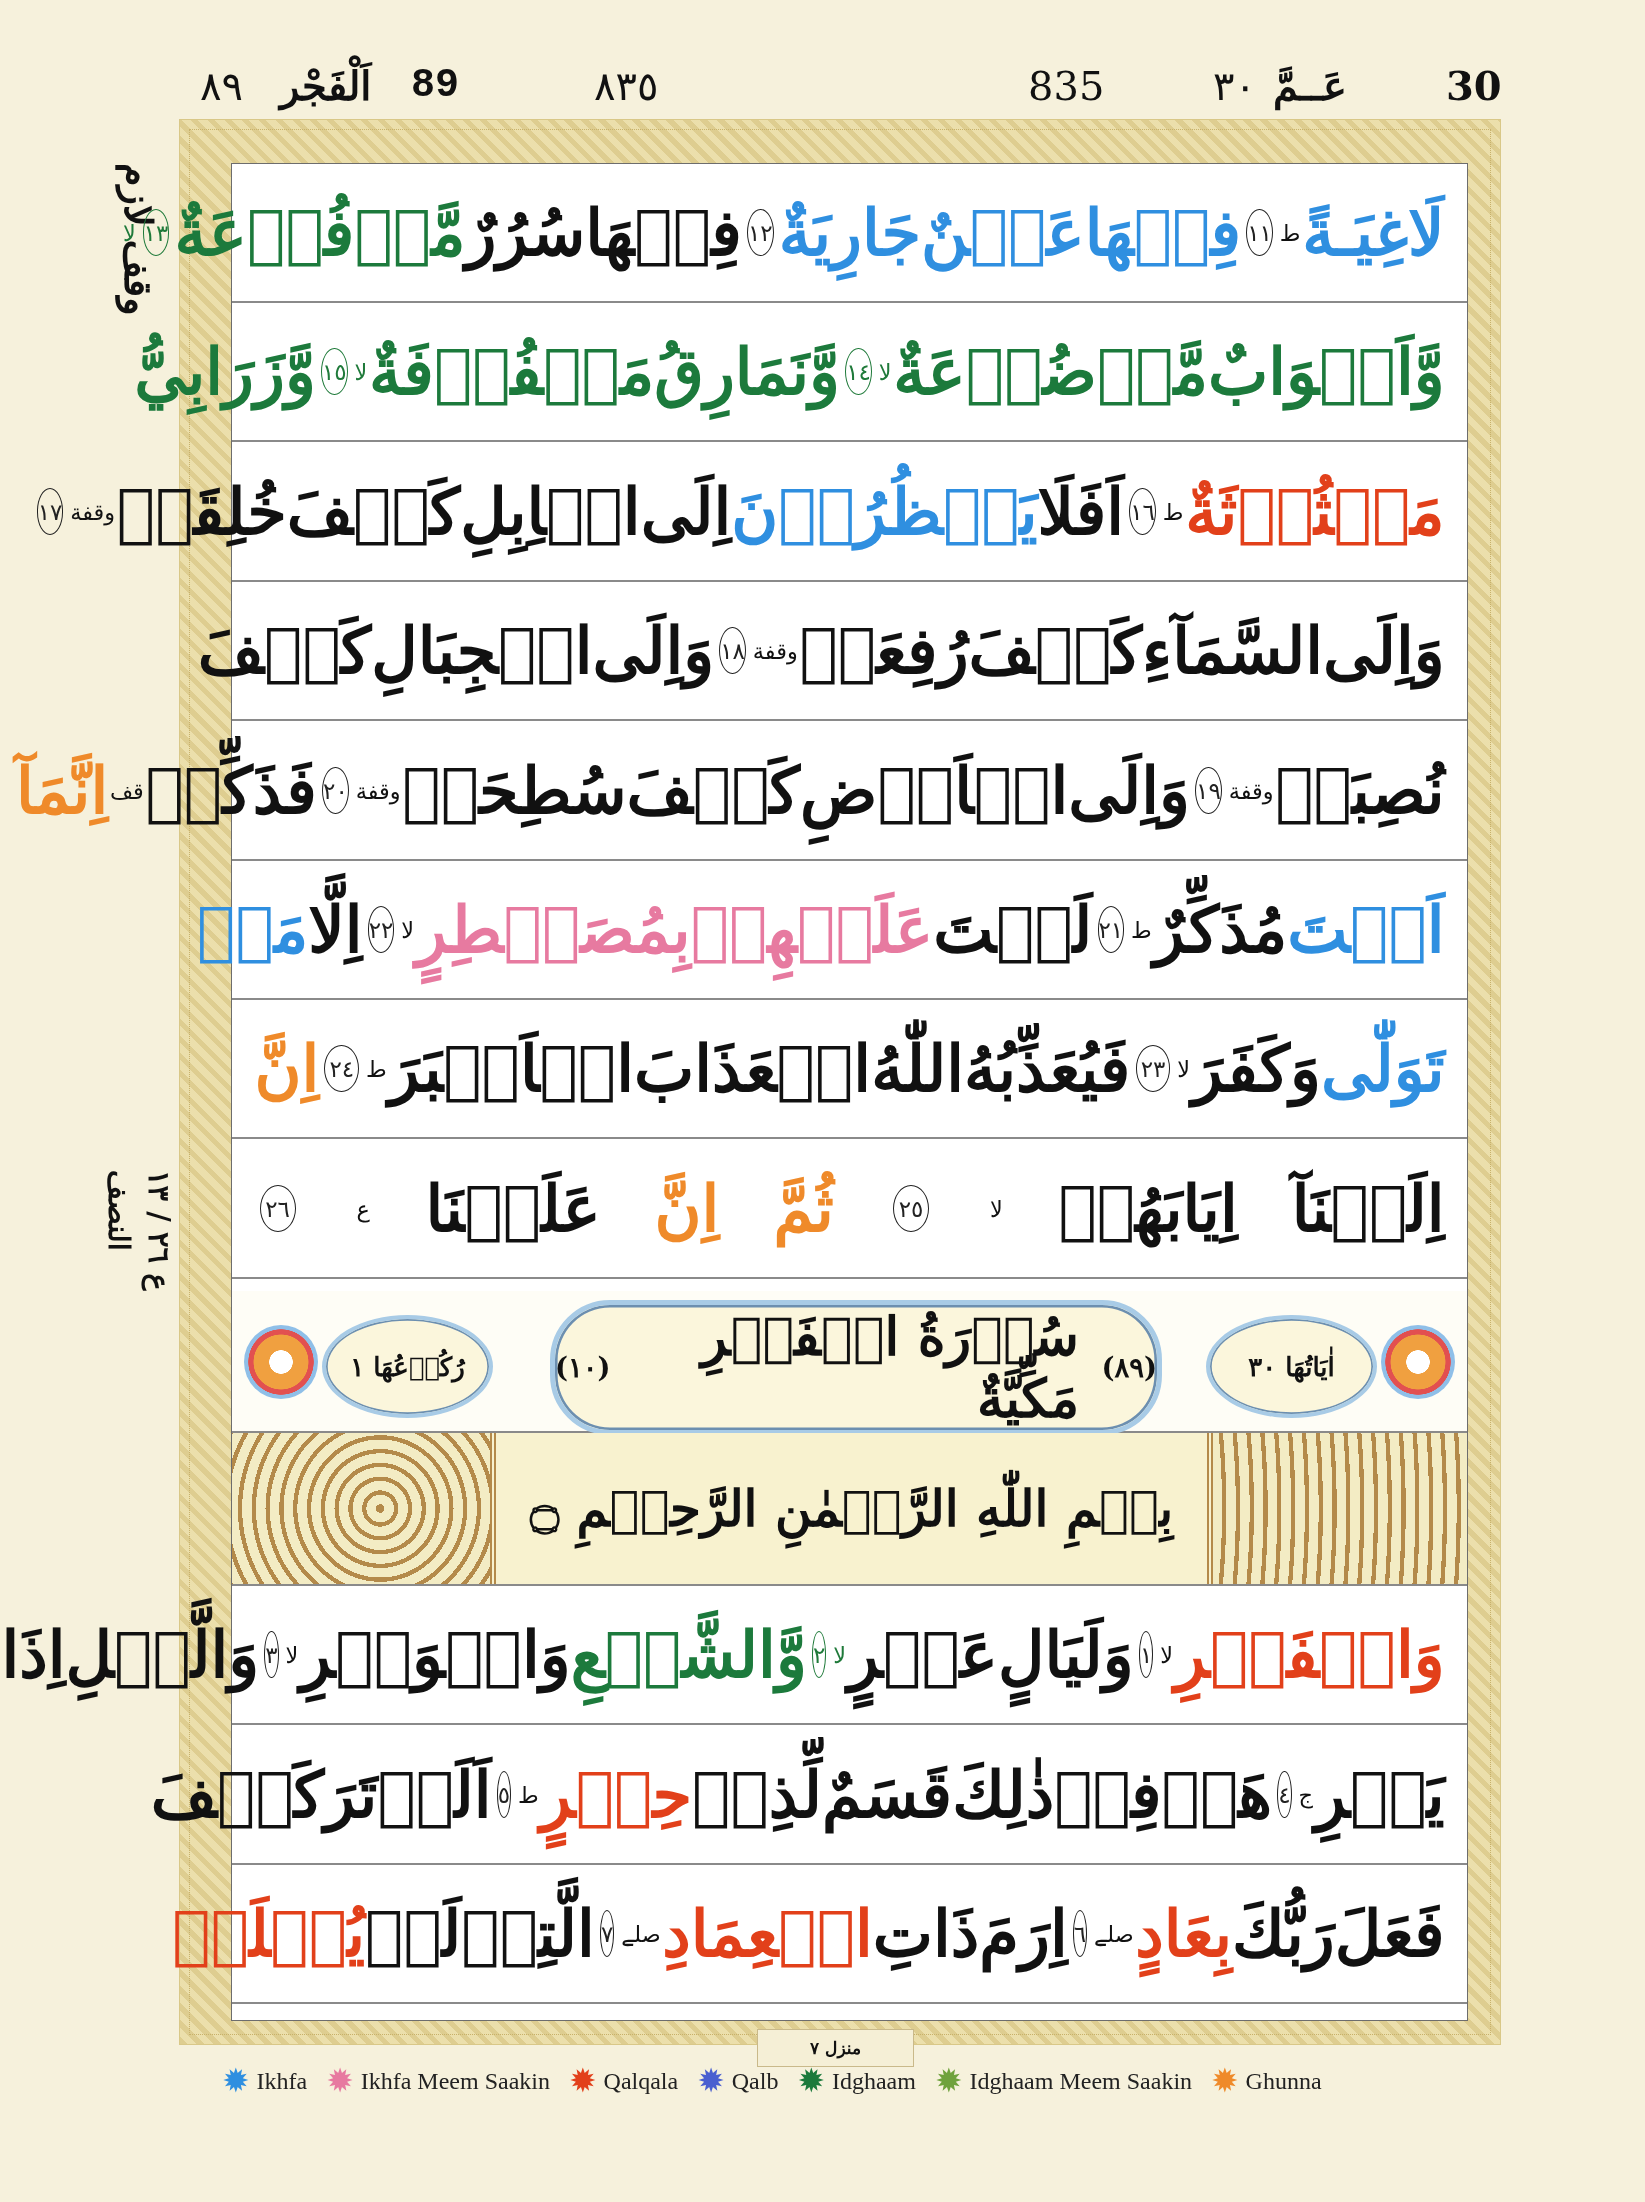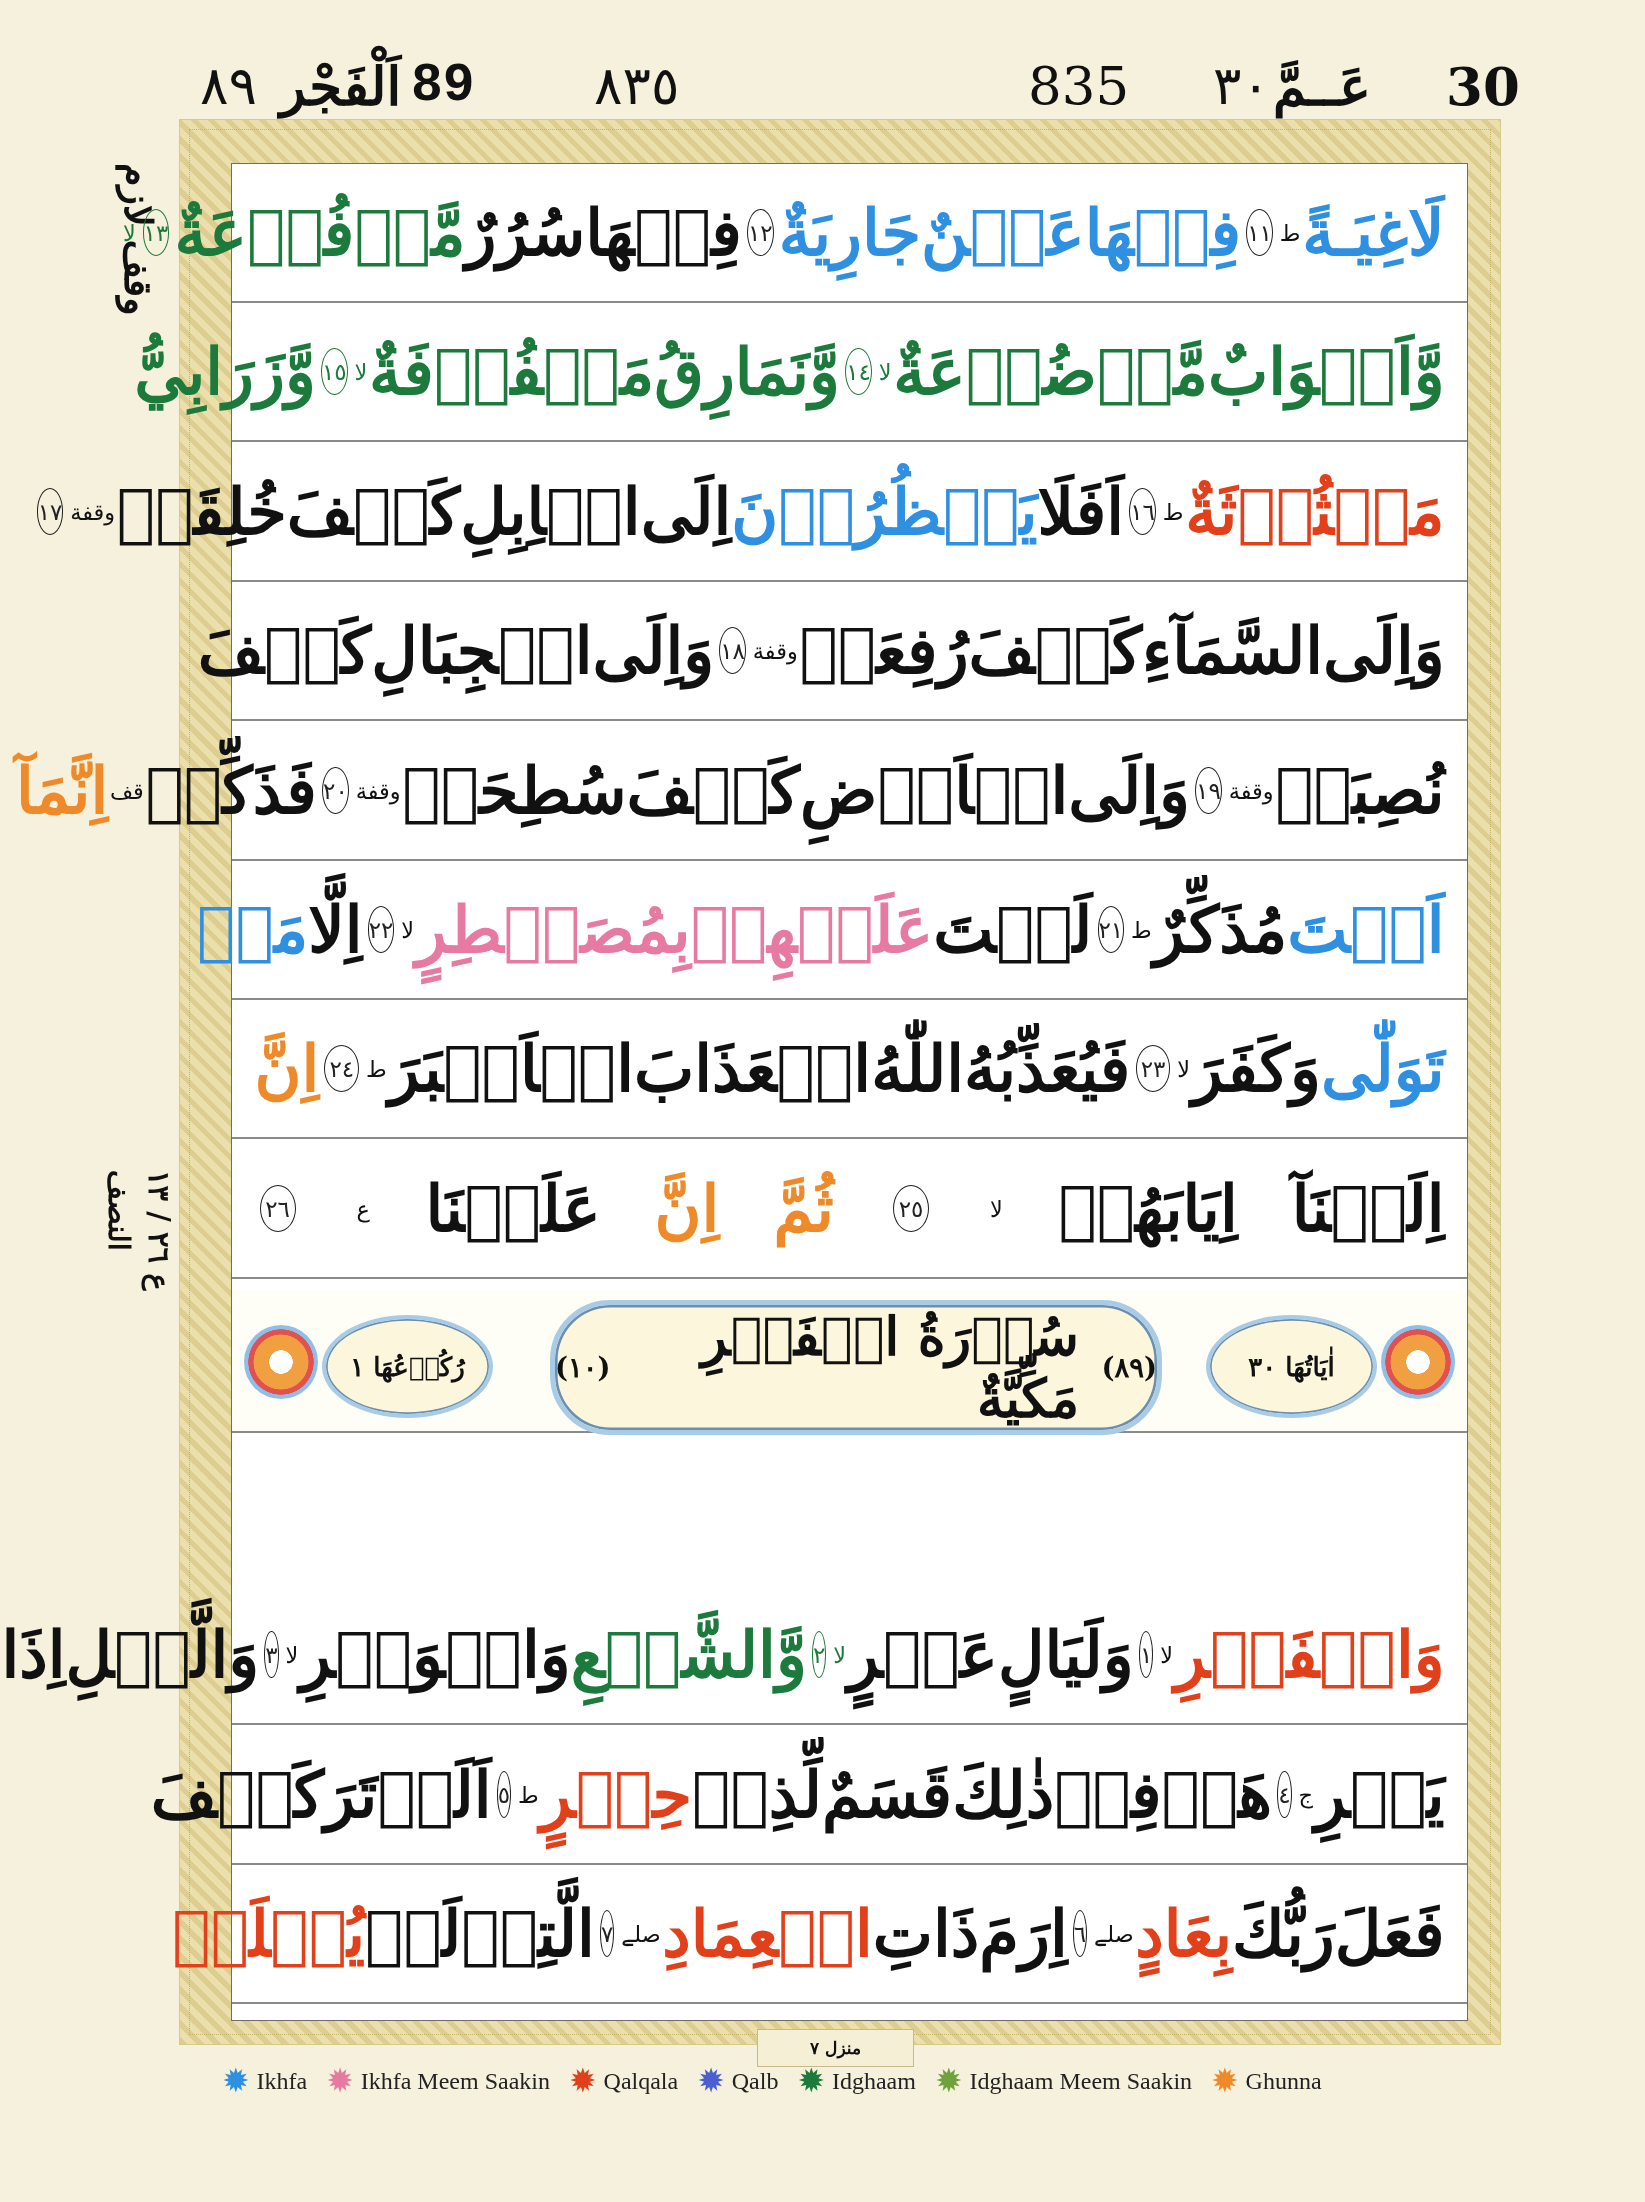--- a/index.html
+++ b/index.html
@@ -6,21 +6,21 @@
   body {
     width:1646px; height:2203px; position:relative; overflow:hidden;
     background:#f6f1dc;
     font-family:"DejaVu Sans", sans-serif;
   }
   .header-bar {
     position:absolute; left:0; top:0; width:1646px; height:120px;
   }
   .hdr {
     position:absolute; top:60px; font-family:"DejaVu Serif", serif;
-    font-size:53px; font-weight:bold; color:#111; line-height:52px;
+    font-size:40px; font-weight:bold; color:#111; line-height:52px;
     white-space:nowrap;
   }
   .hdr.light { font-weight:normal; }
   .frame {
     position:absolute; left:179px; top:119px; width:1322px; height:1926px;
     background:
       repeating-linear-gradient(45deg, rgba(196,170,90,.35) 0 5.2px, rgba(235,222,170,.5) 5.2px 12px),
       #ece0ad;
     border:1.7px solid #d9c888;
     box-sizing:border-box;
@@ -241,20 +241,25 @@
     <div class="oval" style="right:90px;">اٰيَاتُهَا ٣٠</div>
     <div class="surah-cartouche">
       <span class="surah-num">(٨٩)</span>
       <span class="surah-name">سُوۡرَةُ الۡفَجۡرِ مَكِّيَّةٌ</span>
       <span class="surah-num">(١٠)</span>
     </div>
     <div class="oval" style="left:90px;">رُكُوۡعُهَا ١</div>
     <div class="flower" style="left:12px;"></div>
   </div>
 
+  <div class="bism-band">
+    <div class="bism-center">
+      <span class="bism-text">بِسۡمِ اللّٰهِ الرَّحۡمٰنِ الرَّحِيۡمِ ۝</span>
+    </div>
+  </div>
 
   <div id="lines-after">
       <div class="line" style="top: 1422px; height: 139px;">
         <span class="w c-qalqala">وَالۡفَجۡرِ</span>
         <span class="mark">لا</span>
         <span class="ayah">١</span>
         <span class="w ">وَلَيَالٍ</span>
         <span class="w ">عَشۡرٍ</span>
         <span class="mark green">لا</span>
         <span class="ayah green">٢</span>

